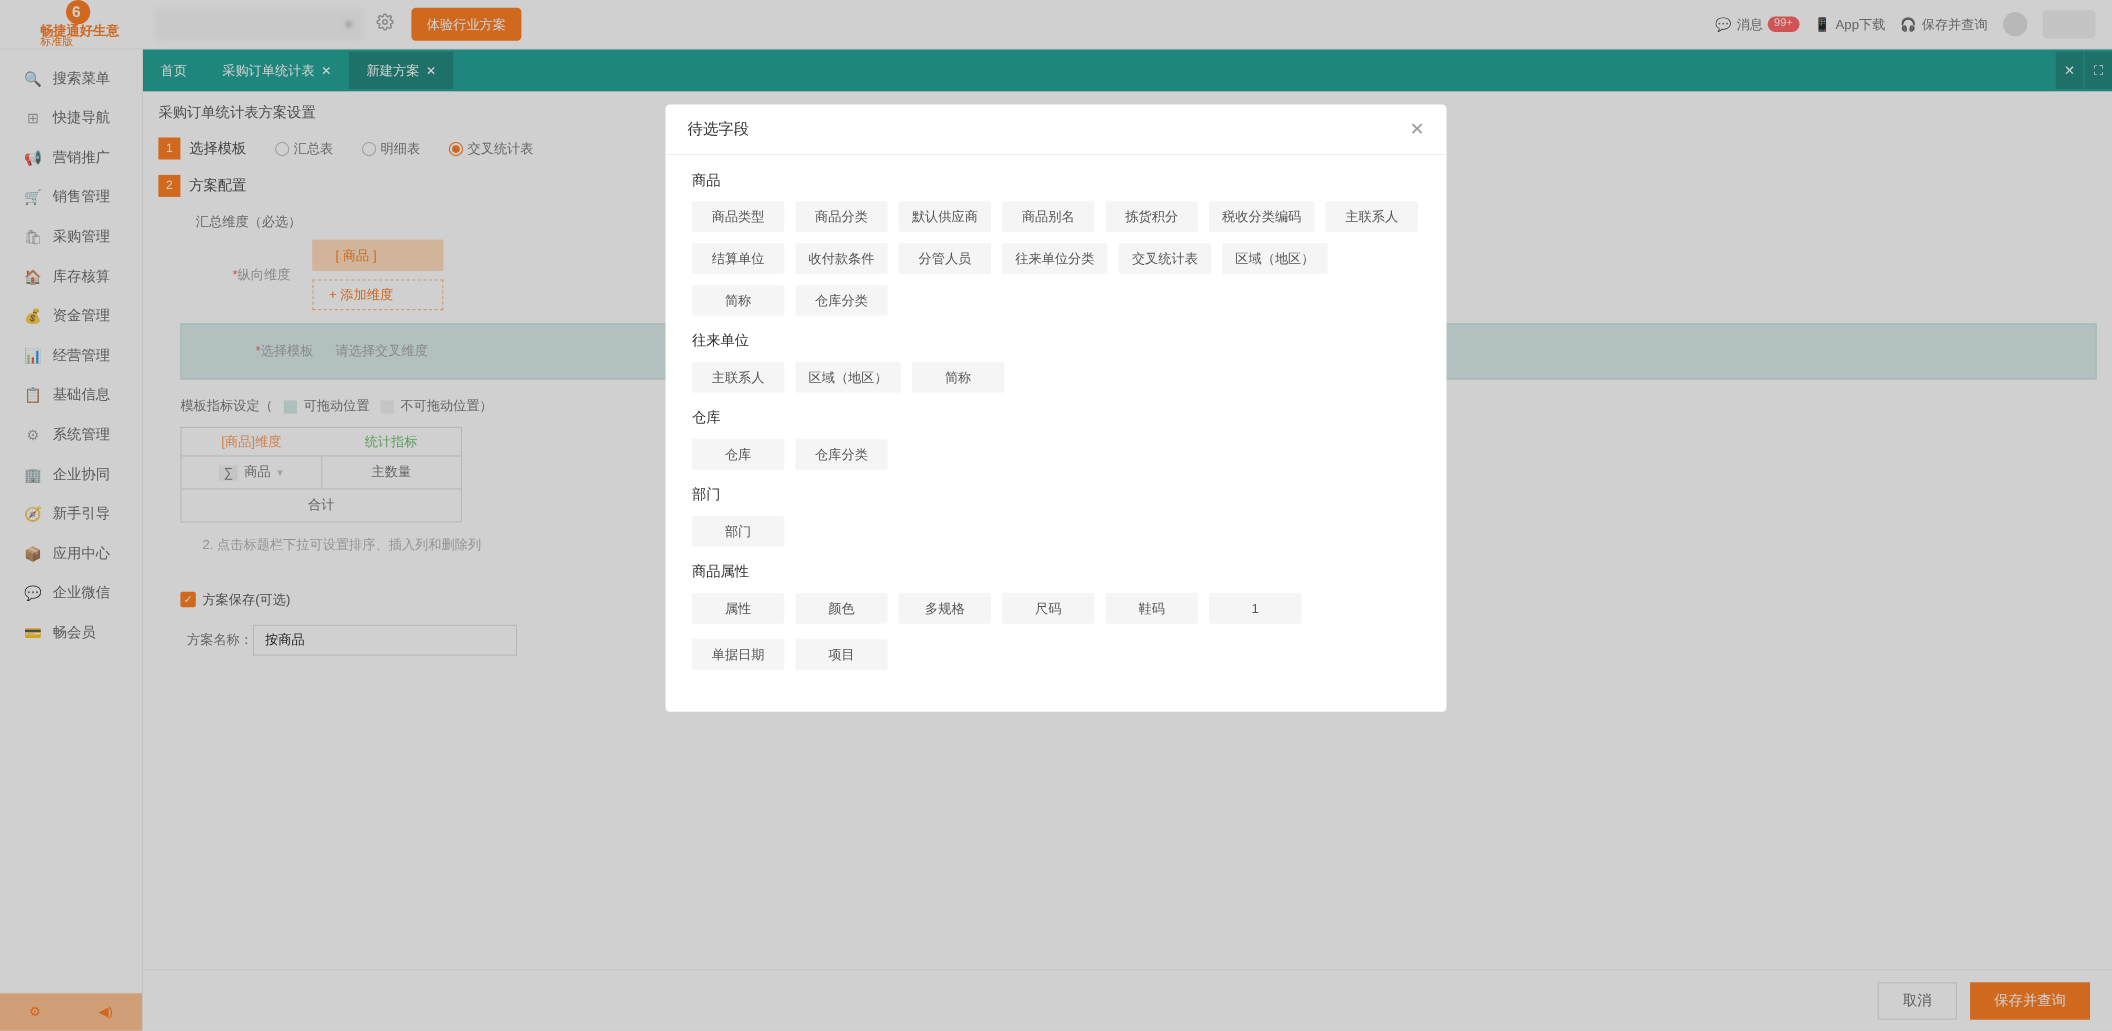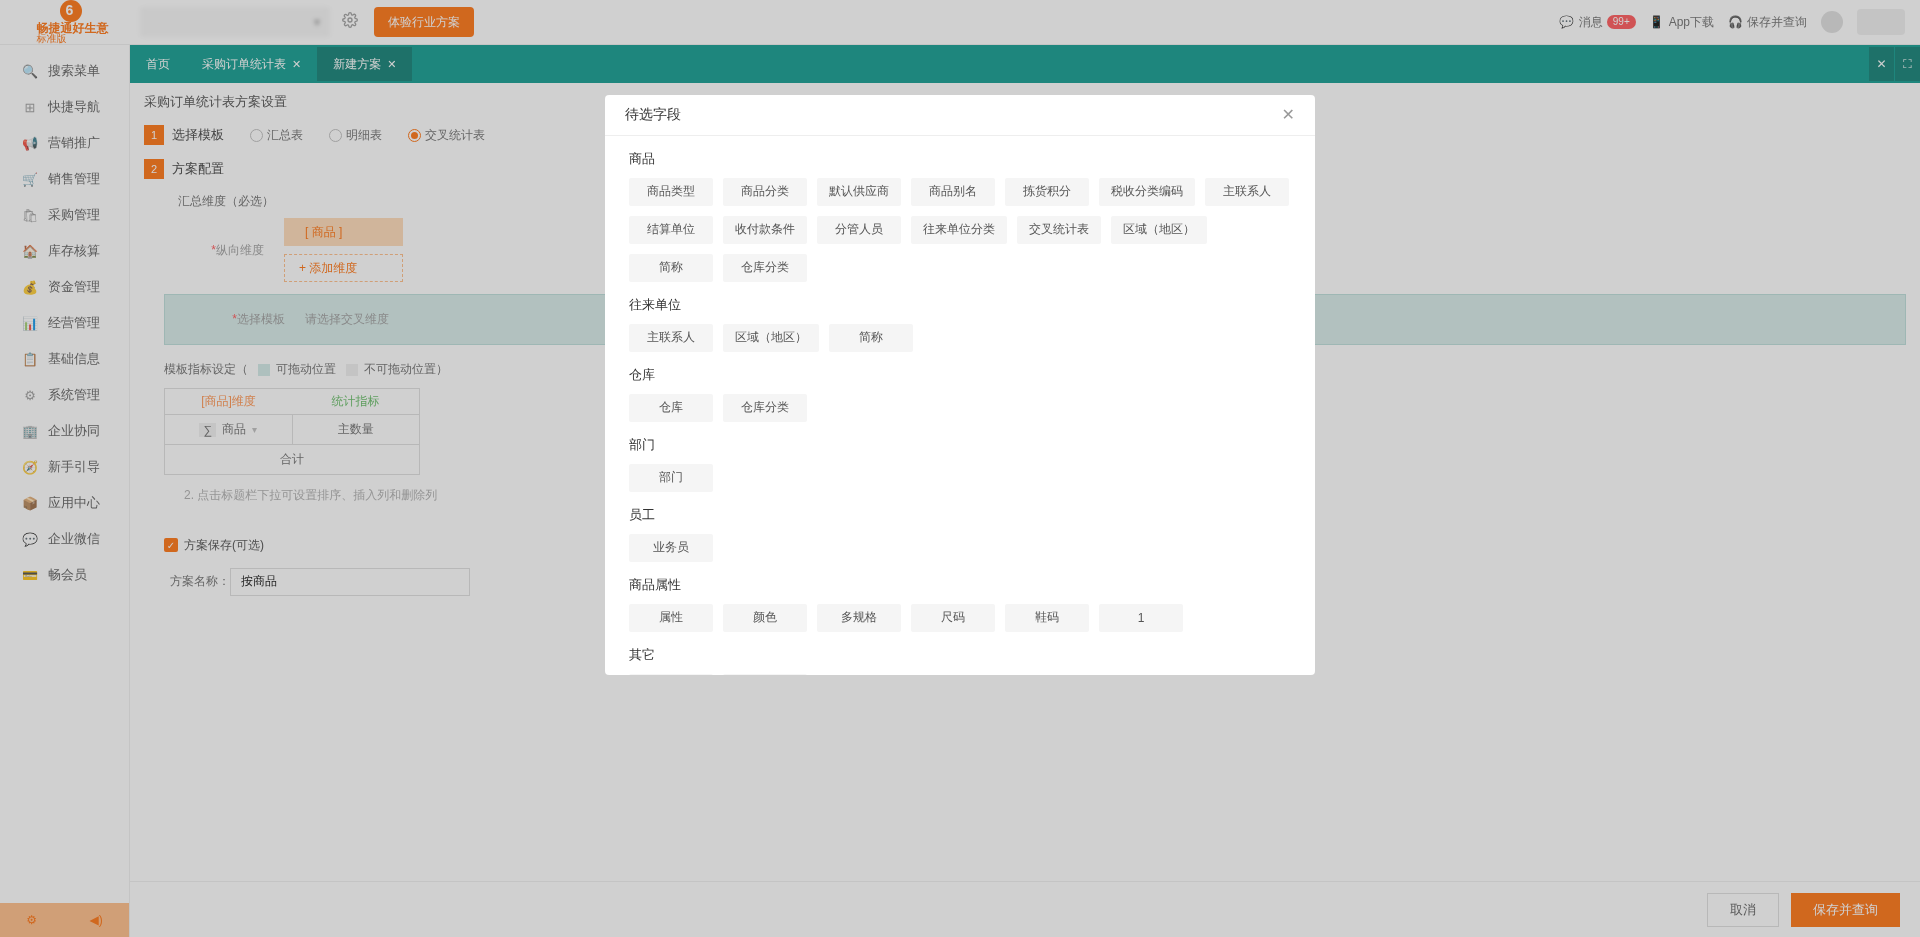--- a/index.html
+++ b/index.html
@@ -374,38 +374,31 @@
             <span class="field-chip">仓库分类</span>
           </div>
         </div>
         <div class="field-group">
           <div class="field-group-title">部门</div>
           <div class="field-chips">
             <span class="field-chip">部门</span>
           </div>
         </div>
         <div class="field-group">
-          <div class="field-group-title">员工</div>
-          <div class="field-chips">
-            <span class="field-chip">业务员</span>
-          </div>
-        </div>
-        <div class="field-group">
           <div class="field-group-title">商品属性</div>
           <div class="field-chips">
             <span class="field-chip">属性</span>
             <span class="field-chip">颜色</span>
             <span class="field-chip">多规格</span>
             <span class="field-chip">尺码</span>
             <span class="field-chip">鞋码</span>
             <span class="field-chip">1</span>
           </div>
         </div>
         <div class="field-group">
-          <div class="field-group-title">其它</div>
           <div class="field-chips">
             <span class="field-chip">单据日期</span>
             <span class="field-chip">项目</span>
           </div>
         </div>
       </div>
   </div>
 </div>
 
 </body></html>

